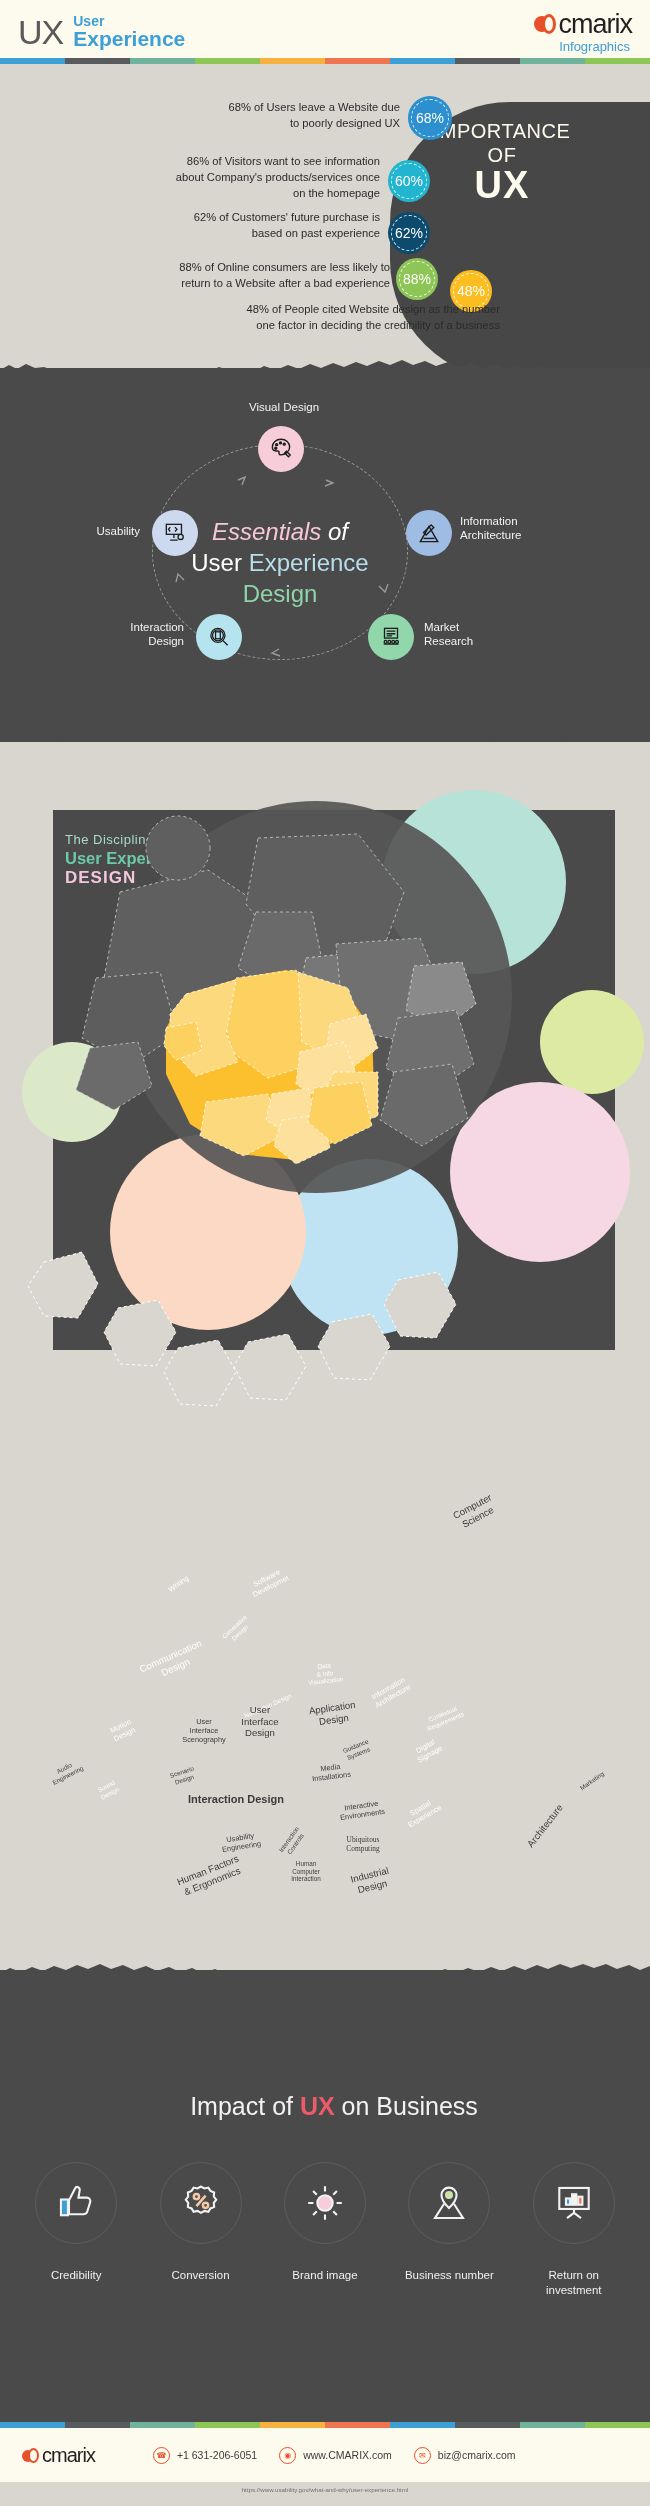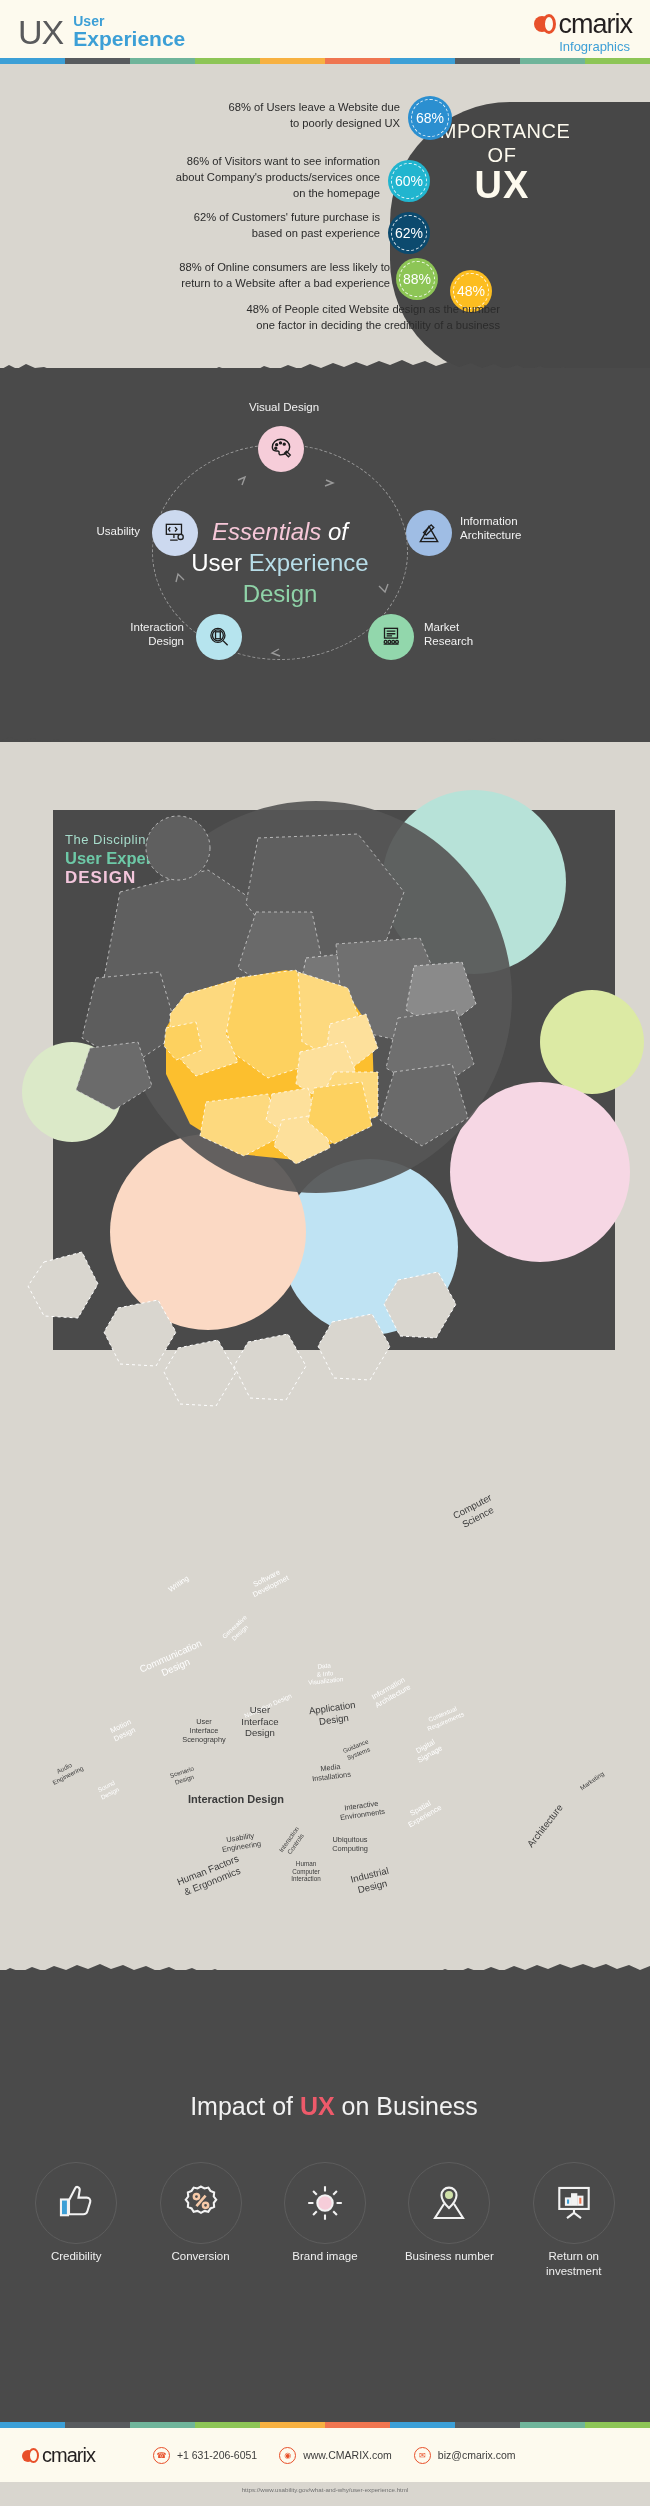--- a/index.html
+++ b/index.html
@@ -115,21 +115,21 @@
   .sec-imp { position:absolute; top:1970px; left:0; width:650px; height:452px; background:#4a4a4a; }
   .imp-title { position:absolute; top:122px; left:0; width:650px; text-align:center;
                font-size:25px; color:#f2f2f2;margin-left:9px; }
   .imp-title .ux { color:#ee5a6a; font-weight:bold; }
   .imp-row { position:absolute; top:192px; left:0; width:650px; display:flex;
              justify-content:space-around; padding:0 14px; }
   .imp-item { width:108px; text-align:center; }
   .imp-circ { width:82px; height:82px; margin:0 auto; border-radius:50%;
               border:1.2px solid #5d5d5d; display:flex; align-items:center; justify-content:center; }
   .imp-circ svg { width:42px; height:42px; }
-  .imp-lbl { margin-top:5px; font-size:11.5px; color:#f0f0f0; line-height:1.28; white-space:pre-line; }
+  .imp-lbl { margin-top:24px; font-size:11.5px; color:#f0f0f0; line-height:1.28; white-space:pre-line; }
 
   
   .stripe-bot { top:2422px; }
   .footer { position:absolute; top:2428px; left:0; width:650px; height:54px;
             background:#fdfaee; display:flex; align-items:center; padding:0 22px; }
   .foot-logo { display:flex; align-items:center; gap:3px; }
   .foot-logo .cm-name { font-size:20px; }
   .foot-logo .cm-logo-dot { width:17px; height:15px; }
   .foot-logo .cm-logo-dot .o1{width:12px;height:12px;top:2px;}
   .foot-logo .cm-logo-dot .o2{width:11px;height:15px;top:0;left:6px;border-width:2px;}
@@ -419,21 +419,21 @@
 Environments</div>
     <div class="vlabel dark sm" style="left:158px;top:1026px;width:50px;transform:rotate(-18deg);">Scenario
 Design</div>
     <div class="vlabel dark md" style="left:206px;top:1092px;width:70px;transform:rotate(-9deg);">Usability
 Engineering</div>
     <div class="vlabel dark sm" style="left:268px;top:1092px;width:48px;transform:rotate(-55deg);">Interaction
 Controls</div>
     <div class="vlabel dark sm" style="left:278px;top:1118px;width:56px;">Human
 Computer
 Interaction</div>
-    <div class="vlabel dark md" style="left:320px;top:1094px;width:60px;">Ubiquitous
+    <div class="vlabel dark md" style="left:333px;top:1094px;width:60px;font-family:Liberation Serif, serif;">Ubiquitous
 Computing</div>
 
     <div class="vlabel dark sm" style="left:32px;top:1278px;width:64px;transform:rotate(-18deg);">Sociology</div>
     <div class="vlabel dark sm" style="left:108px;top:1326px;width:68px;transform:rotate(-11deg);">Psychology</div>
     <div class="vlabel dark sm" style="left:170px;top:1362px;width:62px;transform:rotate(-11deg);">Cognitive
 Science</div>
     <div class="vlabel dark sm" style="left:240px;top:1366px;width:62px;transform:rotate(-16deg);">Philosophy</div>
     <div class="vlabel dark sm" style="left:322px;top:1338px;width:68px;transform:rotate(-9deg);">Mechanical
 Engineering</div>
     <div class="vlabel dark sm" style="left:390px;top:1296px;width:66px;transform:rotate(-36deg);">Electrical

